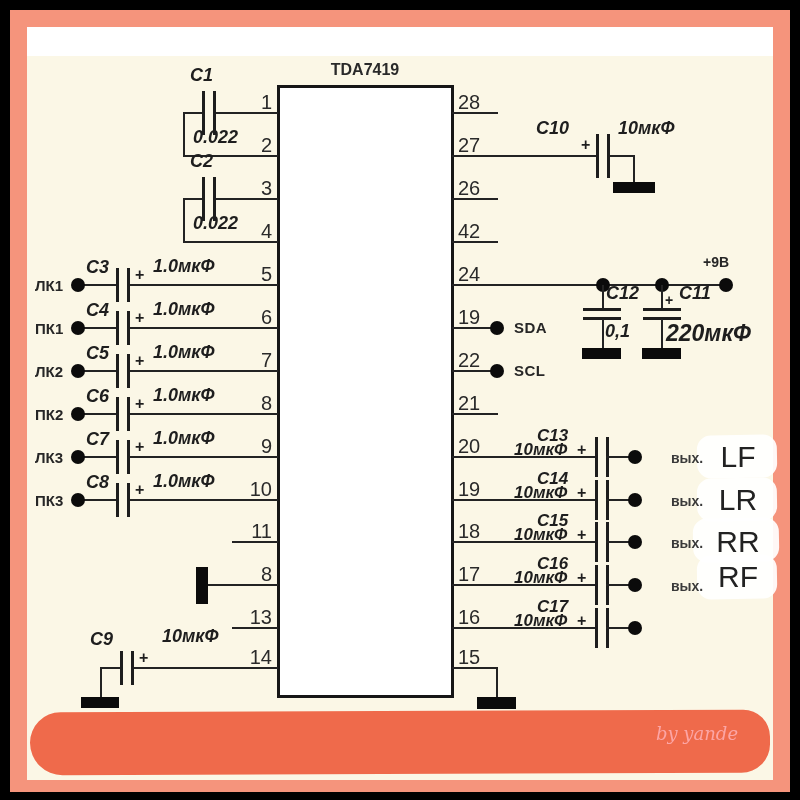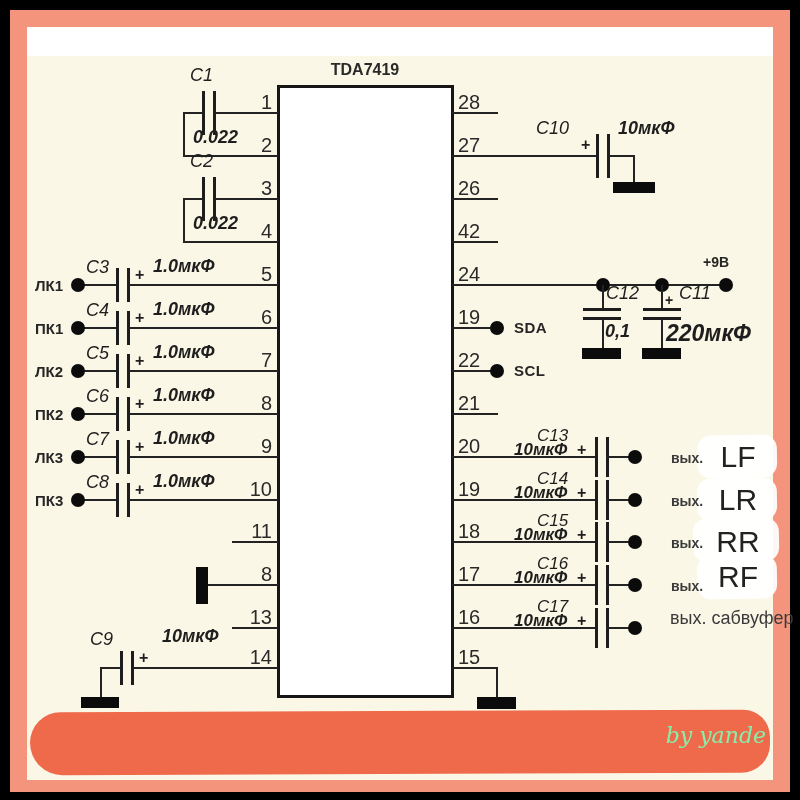--- a/index.html
+++ b/index.html
@@ -18,38 +18,38 @@
   .capv{position:absolute;height:12px;background:#fbf7e6;border-top:3px solid #1d1d1d;
         border-bottom:3px solid #1d1d1d;box-sizing:border-box;}
   .gnd{position:absolute;background:#0b0b0b;}
   .dot{position:absolute;width:14px;height:14px;border-radius:50%;background:#0b0b0b;}
   .ic{position:absolute;left:277px;top:85px;width:171px;height:607px;background:#ffffff;
       border:3px solid #161616;}
   .ic-title{position:absolute;left:300px;top:61px;width:130px;text-align:center;
       font-size:16px;font-weight:bold;color:#2a2a2a;}
   .pn{position:absolute;width:40px;font-size:20px;color:#2a2a2a;}
   .pnl{text-align:right;}
-  .cl{position:absolute;font-style:italic;font-weight:normal;font-size:18px;color:#1e1e1e;}
+  .cl{position:absolute;font-style:italic;font-weight:bold;font-size:18px;color:#1e1e1e;}
   .cv{position:absolute;font-style:italic;font-weight:bold;font-size:18px;color:#1e1e1e;}
   .plus{position:absolute;font-weight:bold;font-size:16px;color:#1e1e1e;}
   .inl{position:absolute;font-size:15px;font-weight:bold;color:#262626;}
   .sig{position:absolute;font-size:15px;font-weight:bold;color:#262626;letter-spacing:.5px;}
   .pwr{position:absolute;font-size:14px;font-weight:bold;color:#262626;}
   .out-pre{position:absolute;font-size:14px;font-weight:bold;color:#3a3a3a;}
   .out-ch{position:absolute;width:70px;text-align:center;font-size:30px;color:#222;}
   .out-sub{position:absolute;font-size:18px;color:#3a3a3a;}
   .hl{position:absolute;background:rgba(255,255,255,.92);border-radius:14px;transform:rotate(-1deg);}
   #banner-blob{position:absolute;left:30px;top:711px;width:740px;height:63px;background:#ef6a4b;
       border-radius:32px 28px 30px 34px;transform:rotate(-.2deg);}
   #banner-title{position:absolute;left:88px;top:719px;font-family:"DejaVu Serif",serif;
       font-weight:bold;font-size:38px;letter-spacing:1px;color:#cacaca;
       text-shadow:-2px -2px 0 #4b2b1b,2px -2px 0 #4b2b1b,-2px 2px 0 #4b2b1b,2px 2px 0 #4b2b1b,
       0 3px 0 #4b2b1b,3px 0 0 #4b2b1b,-3px 0 0 #4b2b1b,0 -3px 0 #4b2b1b;}
-  #banner-credit{position:absolute;left:628px;top:723px;width:138px;text-align:right;
-      font-family:"DejaVu Serif",serif;font-style:italic;font-size:22px;color:#86efac;}
+  #banner-credit{position:absolute;left:628px;top:723px;width:138px;text-align:center;
+      font-family:"DejaVu Serif",serif;font-style:italic;font-size:18px;color:#fca5a5;}
 </style>
 </head>
 <body>
 
 <div id="stage">
   <div id="salmon-frame"></div>
   <div id="paper"></div>
   <div id="top-band"></div>
 
   <div class="ic"></div>
@@ -243,21 +243,20 @@
   <div class="out-pre" style="left:671px;top:578px">вых.</div>
   <div class="out-ch" style="left:703px;top:560px">RF</div>
 
   <div class="hw" style="left:452px;top:627px;width:147px"></div>
   <div class="cap" style="left:595px;top:608px;height:40px"></div>
   <div class="hw" style="left:606px;top:627px;width:24px"></div>
   <div class="dot" style="left:628px;top:621px"></div>
   <div class="plus" style="left:577px;top:612px">+</div>
   <div class="cl" style="left:537px;top:597px;font-size:17px">C17</div>
   <div class="cv" style="left:514px;top:611px;font-size:17px">10мкФ</div>
-  <div class="out-sub" style="left:670px;top:608px">вых. сабвуфер</div>
 
   <div class="hw" style="left:452px;top:667px;width:46px"></div>
   <div class="vw" style="left:496px;top:667px;height:31px"></div>
   <div class="gnd" style="left:477px;top:697px;width:39px;height:12px"></div>
 
   <div id="banner-blob"></div>
   <div id="banner-credit">by yande</div>
 </div>
 
 </body></html>

